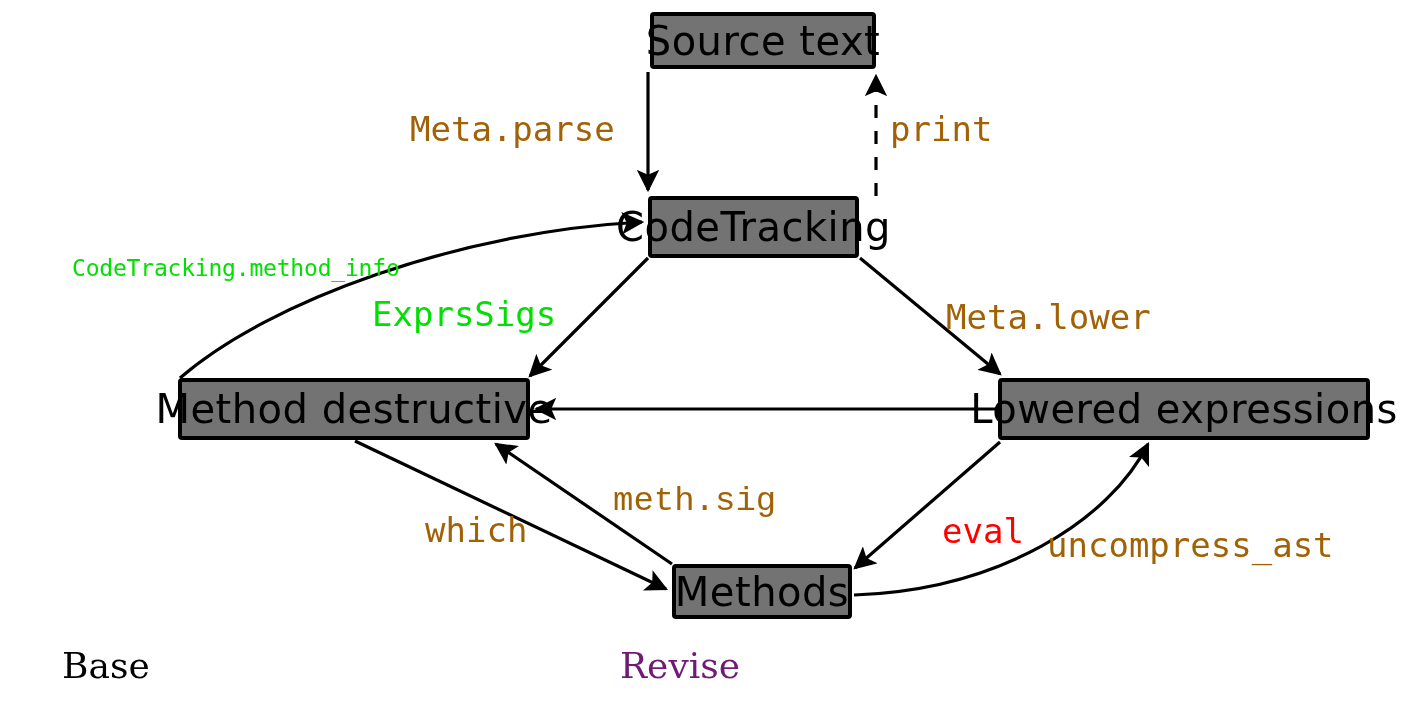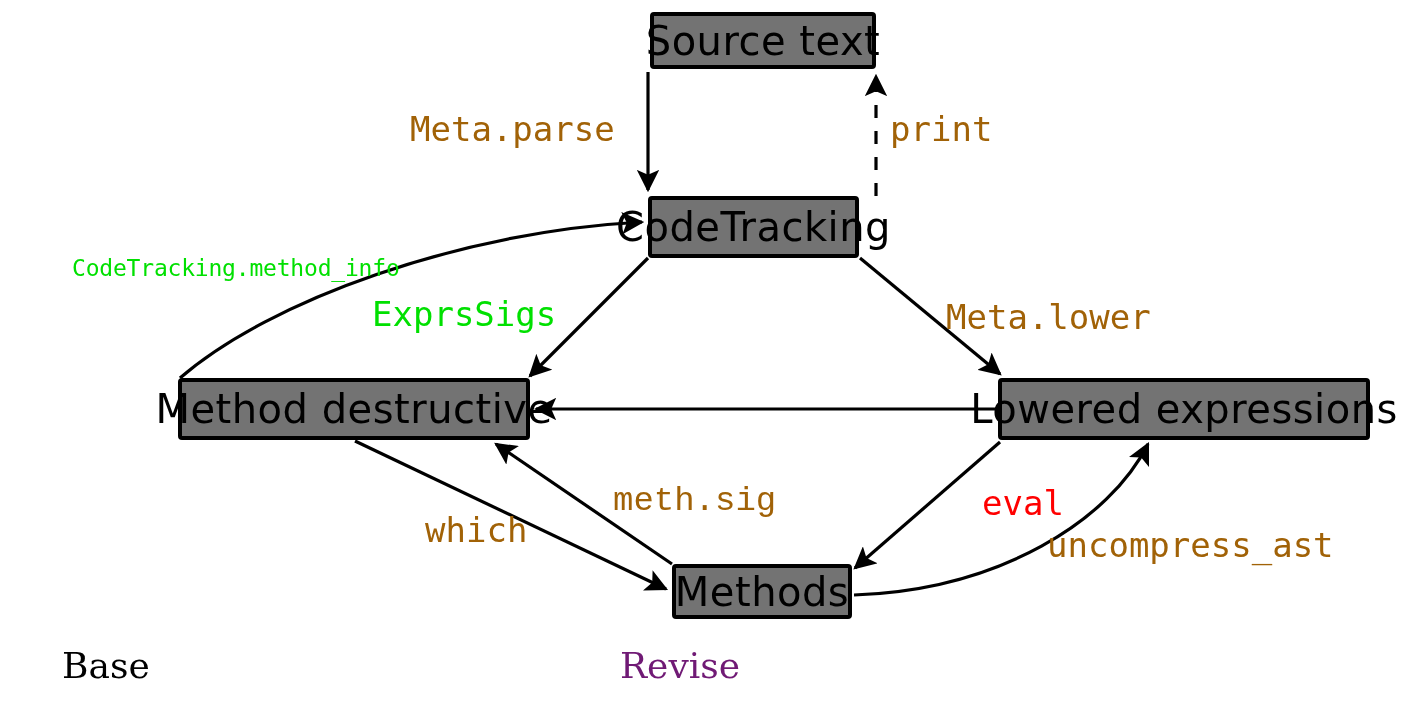--- a/index.html
+++ b/index.html
@@ -122,21 +122,21 @@
   <div class="edge-label" style="left:946px; top:300px;">Meta.lower</div>
 
   <div class="edge-label green" style="left:372px; top:297px;">ExprsSigs</div>
 
   <div class="edge-label small green" style="left:72px; top:257px;">CodeTracking.method_info</div>
 
   <div class="edge-label" style="left:387px; top:513px;margin-left:38px;">which</div>
 
   <div class="edge-label" style="left:613px; top:484px;font-family:Liberation Mono, monospace;">meth.sig</div>
 
-  <div class="edge-label red" style="left:942px; top:486px;margin-left:40px;">eval</div>
+  <div class="edge-label red" style="left:942px; top:514px;">eval</div>
 
   <div class="edge-label" style="left:1047px; top:528px;">uncompress_ast</div>
 
   <div class="legend-item" style="left:62px; top:648px; color:#000000;">Base</div>
 
 
   <div class="legend-item" style="left:620px; top:648px; color:#701a75;">Revise</div>
 
 </div>
 

